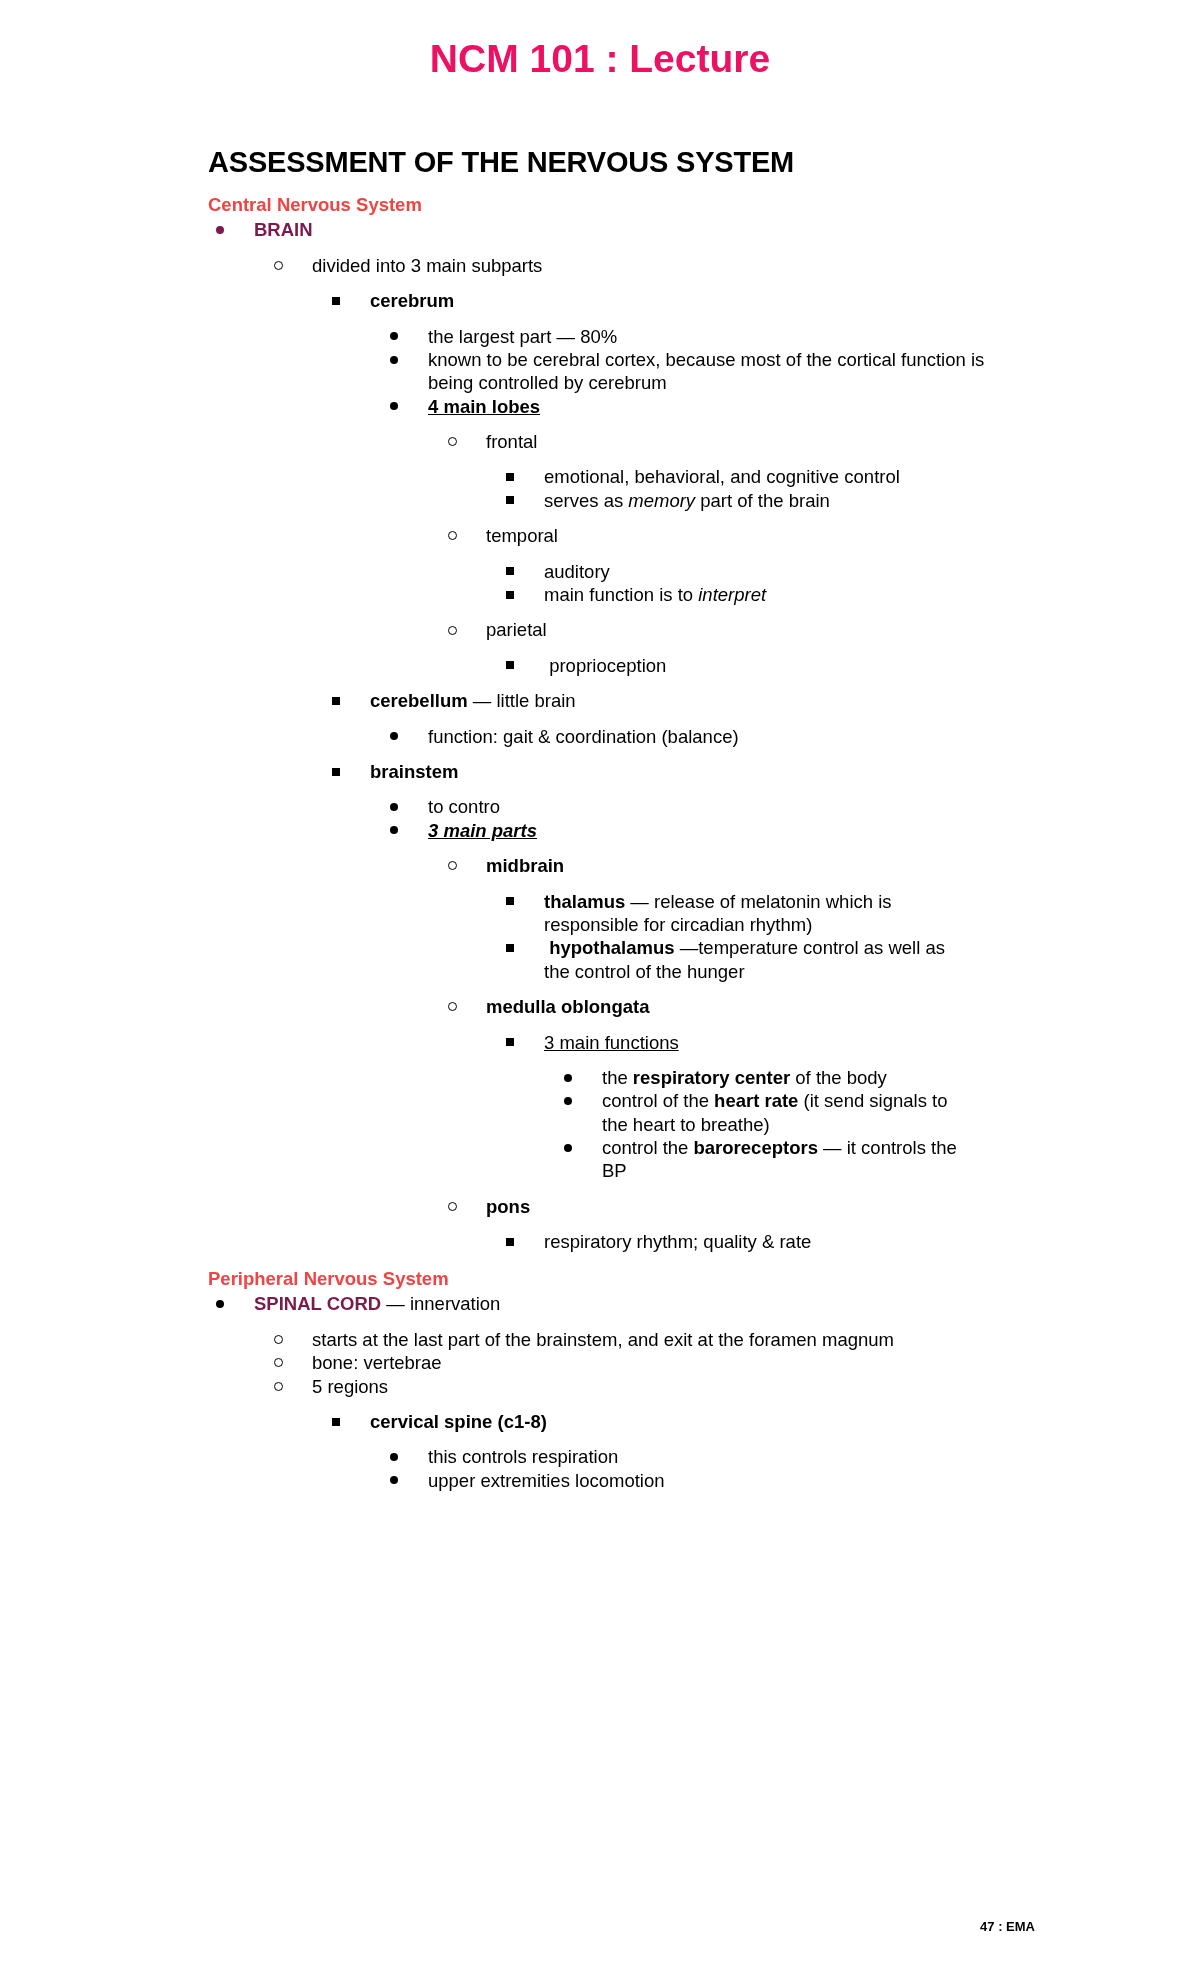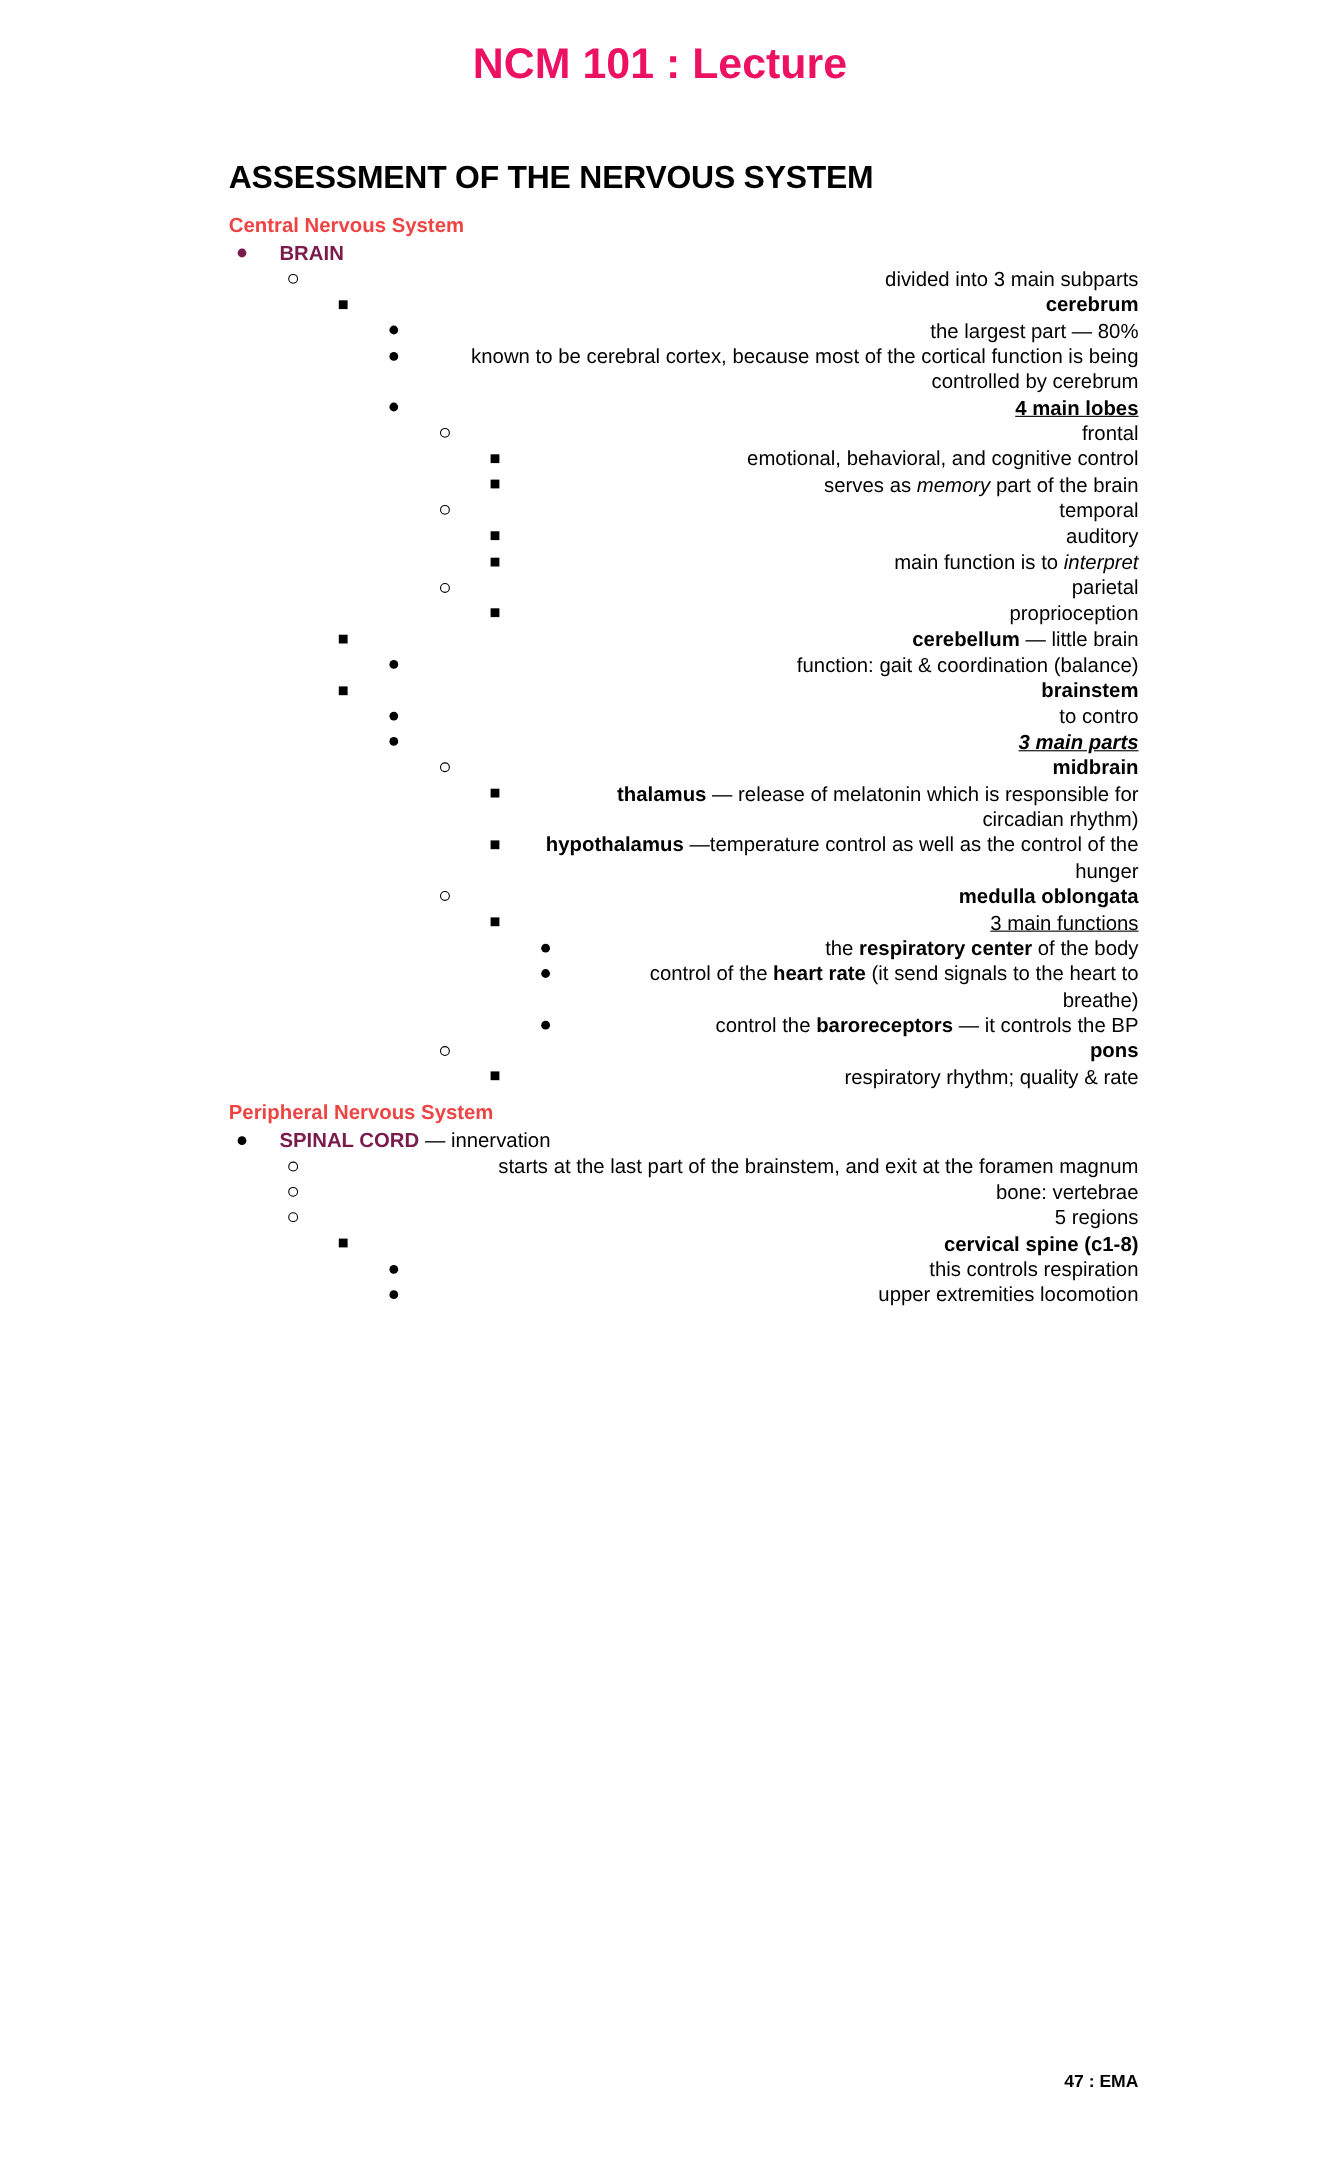--- a/index.html
+++ b/index.html
@@ -58,23 +58,22 @@
   .group-label.spaced { margin-top: 8px; }
 
   
   ul.outline {
     list-style: none;
     margin: 0;
     padding: 0;
   }
   ul.outline ul {
     list-style: none;
-    margin: 0;
+    margin: 12px;
     padding: 0;
-    text-align: right;
   }
 
   li.row {
     position: relative;
     font-size: 18.5px;
     line-height: 1.265;
     color: #000000;
     padding-left: 46px;
   }
   li.row > .marker {
@@ -121,22 +120,22 @@
   .i  { font-style: italic; }
   .u  { text-decoration: underline; }
   .bu { font-weight: bold; text-decoration: underline; }
   .biu{ font-weight: bold; font-style: italic; text-decoration: underline; }
   .maroon { color: #7B1B4B; font-weight: bold; text-align: right; }
 
   
   .footer {
     position: absolute;
     right: 165px;
-    bottom: 74px;
-    font-size: 16px;
+    bottom: 42px;
+    font-size: 13px;
     font-weight: bold;
     color: #000000;
     margin-top: 18px;
   }
 </style>
 </head>
 <body>
 
 <div class="page">
 

